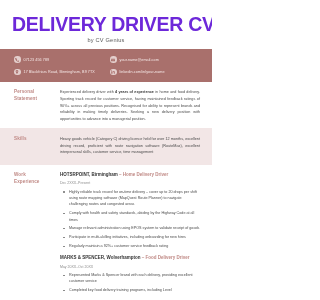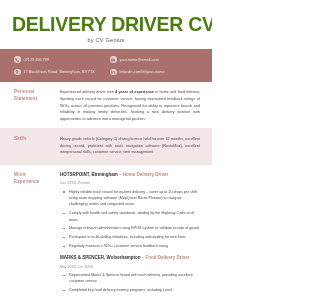--- a/index.html
+++ b/index.html
@@ -23,21 +23,21 @@
 
   
   .header {
     padding: 14px 12px 6px 12px;
     text-align: center;
   }
   .cv-title {
     font-size: 19.5px;
     letter-spacing: -0.3px;
     font-weight: 700;
-    color: #4d7c0f;
+    color: #6d28d9;
     line-height: 1.05;
     white-space: nowrap;
   }
   .cv-subtitle {
     margin-top: 3px;
     font-size: 5.6px;
     color: #5a5a5a;
     letter-spacing: 0.2px;
   }
 

